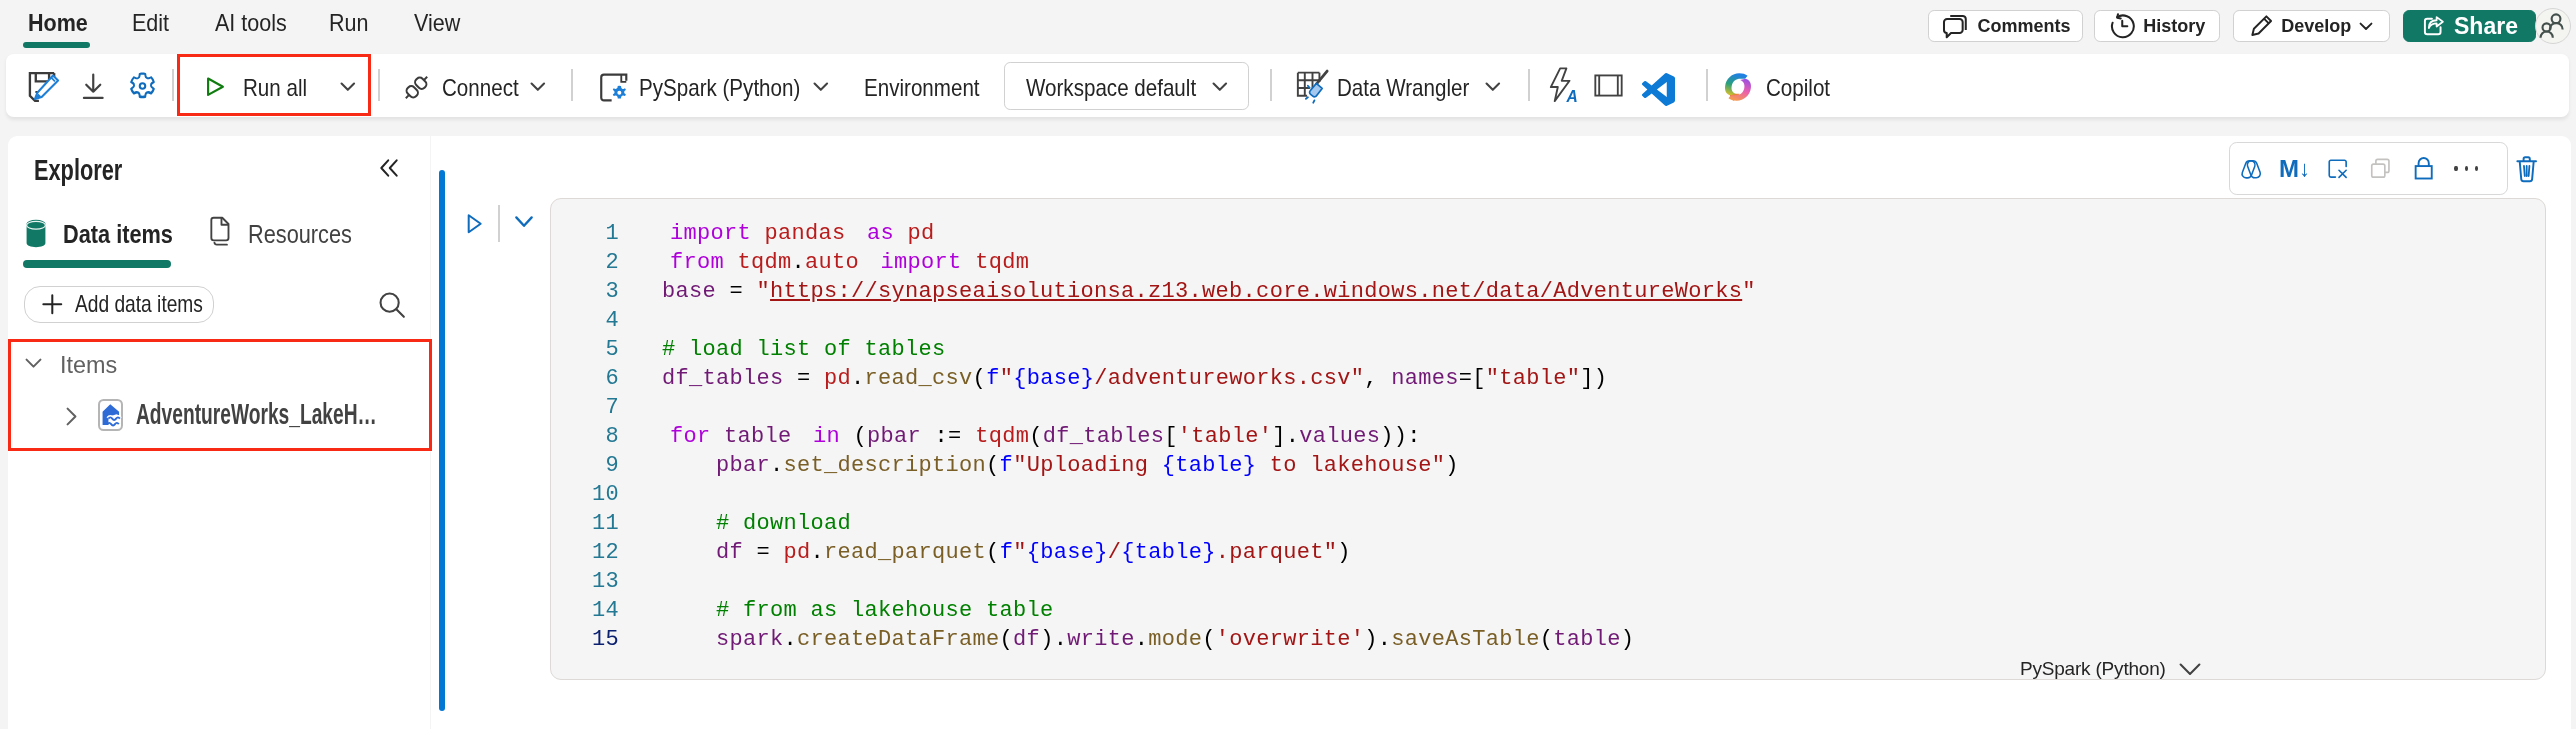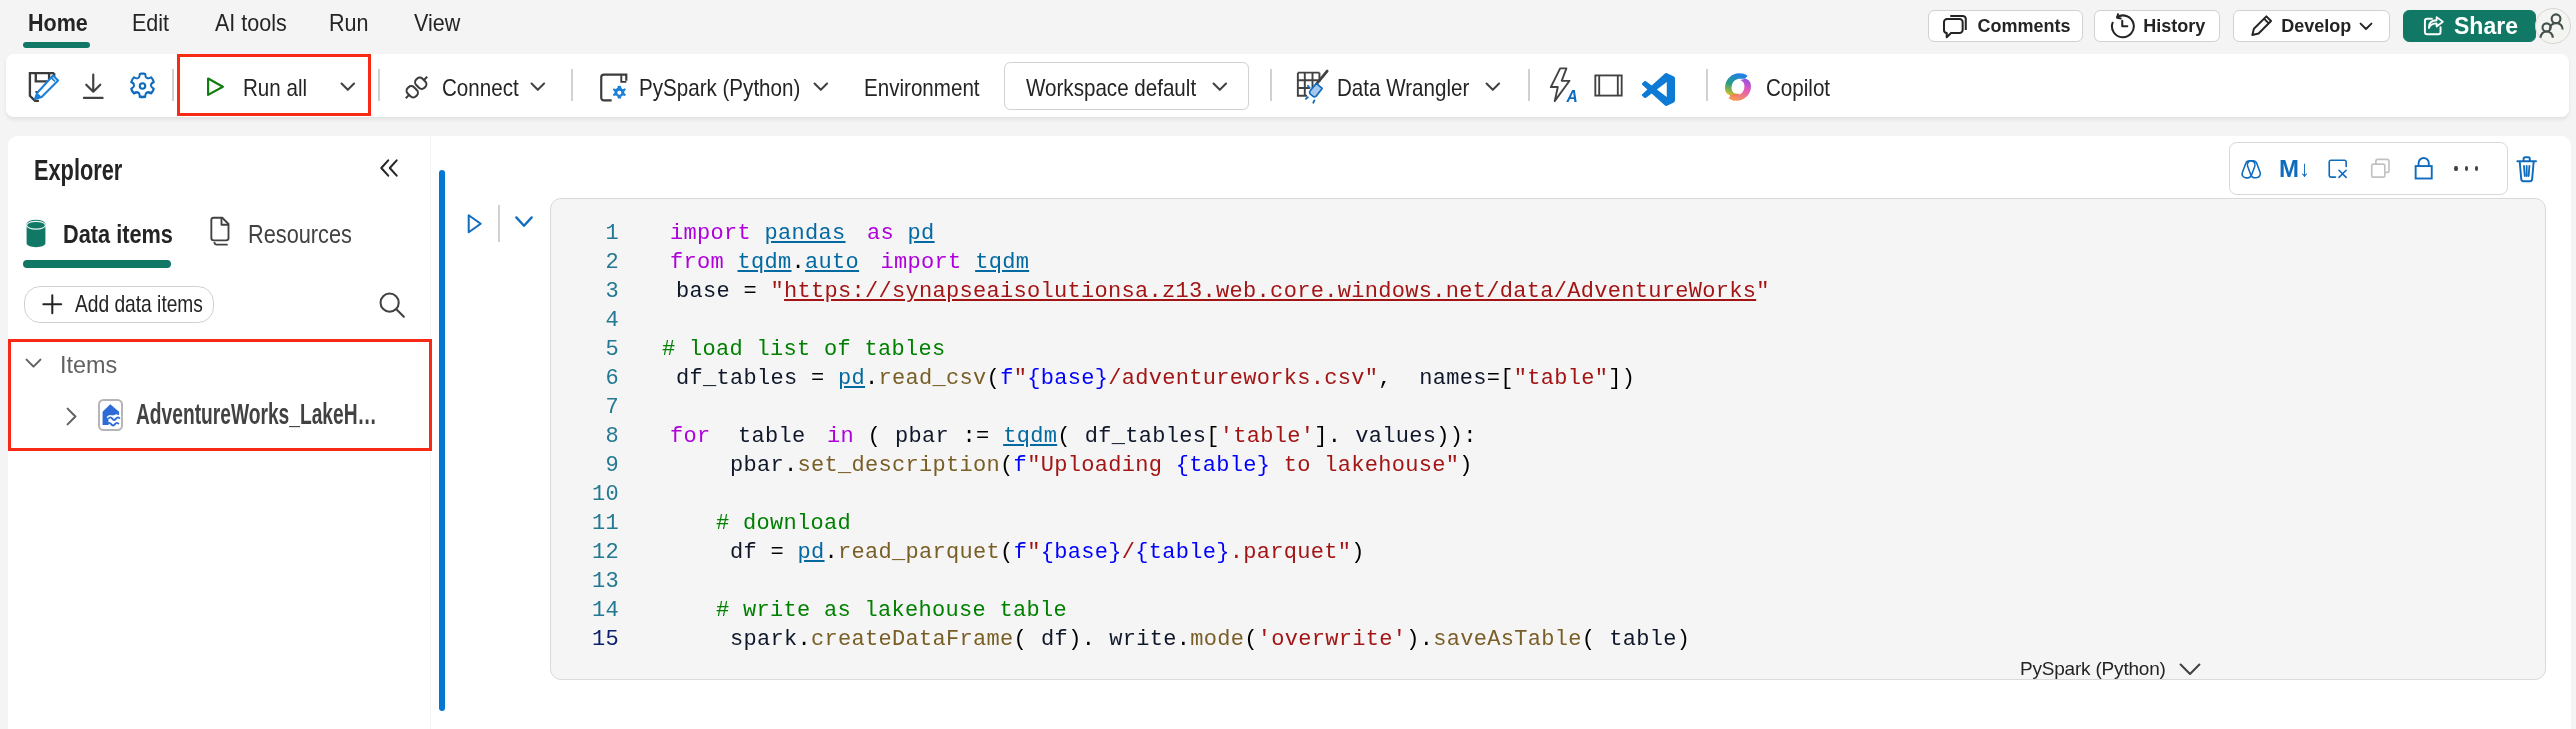--- a/index.html
+++ b/index.html
@@ -27,22 +27,22 @@
 .addbtn svg { flex-shrink:0; }
 
 .redbox { position:absolute; border:3.9px solid #f82a16; }
 
 #cell { position:absolute; left:550px; top:198px; width:1996px; height:482px; background:#f5f5f5; border:1.6px solid #ddd9d6; border-radius:11px; }
 #bluebar { position:absolute; left:439px; top:170px; width:6.2px; height:541px; border-radius:3.1px; background:#0078d4; }
 .code { font-family:"Liberation Mono",monospace; font-size:22px; line-height:29px; white-space:pre; letter-spacing:0.3px; }
 #lnums { position:absolute; left:550px; top:219px; width:69px; text-align:right; color:#237893; }
 #codebody { position:absolute; left:662px; top:219px; color:#000; }
 .k { color:#af00db;margin-left:8px; }  
-.m { color:#0369a1;text-decoration:underline; }  
-.v { color:#0f172a;margin-left:14px; }  
+.m { color:#b91c1c; }  
+.v { color:#701a75; }  
 .f { color:#795e26;font-family:Liberation Mono, monospace; }  
 .s { color:#a31515; }  
 .c { color:#008000; }  
 .b { color:#0000ff; }  
 .u { text-decoration:underline; }
 #kernel { position:absolute; right:47px; top:658px; font-size:19px; letter-spacing:-0.2px; color:#242424; display:flex; align-items:center; gap:13.3px; }
 
 #celltb { position:absolute; left:2229px; top:142px; width:279px; height:53px; background:#fff; border:1.6px solid #d8d8d8; border-radius:7.8px; display:flex; align-items:center; justify-content:flex-start; gap:19.5px; padding-left:10px; }
 #celltb > * { width:23.4px; min-width:23.4px; display:flex; justify-content:center; align-items:center; flex-shrink:0; }
 </style>
@@ -280,21 +280,21 @@
 
 <span class="c"># load list of tables</span>
 <span class="v">df_tables</span> = <span class="m">pd</span>.<span class="f">read_csv</span>(<span class="b">f</span><span class="s">"</span><span class="b">{base}</span><span class="s">/adventureworks.csv"</span>, <span class="v">names</span>=[<span class="s">"table"</span>])
 
 <span class="k">for</span> <span class="v">table</span> <span class="k">in</span> (<span class="v">pbar</span> := <span class="m">tqdm</span>(<span class="v">df_tables</span>[<span class="s">'table'</span>].<span class="v">values</span>)):
     <span class="v">pbar</span>.<span class="f">set_description</span>(<span class="b">f</span><span class="s">"Uploading </span><span class="b">{table}</span><span class="s"> to lakehouse"</span>)
 
     <span class="c"># download</span>
     <span class="v">df</span> = <span class="m">pd</span>.<span class="f">read_parquet</span>(<span class="b">f</span><span class="s">"</span><span class="b">{base}</span><span class="s">/</span><span class="b">{table}</span><span class="s">.parquet"</span>)
 
-    <span class="c"># write as lakehouse table</span>
+    <span class="c"># from as lakehouse table</span>
     <span class="v">spark</span>.<span class="f">createDataFrame</span>(<span class="v">df</span>).<span class="v">write</span>.<span class="f">mode</span>(<span class="s">'overwrite'</span>).<span class="f">saveAsTable</span>(<span class="v">table</span>)</div>
   <div id="kernel">PySpark (Python)<svg width="22" height="12.5" viewBox="0 0 28 16">
         <path d="M2 2 l12 12 12-12" fill="none" stroke="#424242" stroke-width="2.6" stroke-linecap="round" stroke-linejoin="round"></path>
       </svg></div>
 
   <div id="celltb">
     <svg width="28" height="28" viewBox="0 0 36 36">
         <g fill="none" stroke="#0f6cbd" stroke-width="2.4">
           <path d="M14.6 5.5 a6.2 6.2 0 0 0-5.8 4 L3.6 23.3 a6.2 6.2 0 0 0 5.8 8.4 l2.4 0 a6.2 6.2 0 0 0 5.8-4 L22.8 13.9 a6.2 6.2 0 0 0-5.8-8.4 z"></path>
           <path d="M22.5 4.3 a6.2 6.2 0 0 1 5.8 4 l5.2 13.8 a6.2 6.2 0 0 1-5.8 8.4 l-2.4 0 a6.2 6.2 0 0 1-5.8-4 L14.3 12.7 a6.2 6.2 0 0 1 5.8-8.4 z" transform="translate(-2.6,1)"></path>

